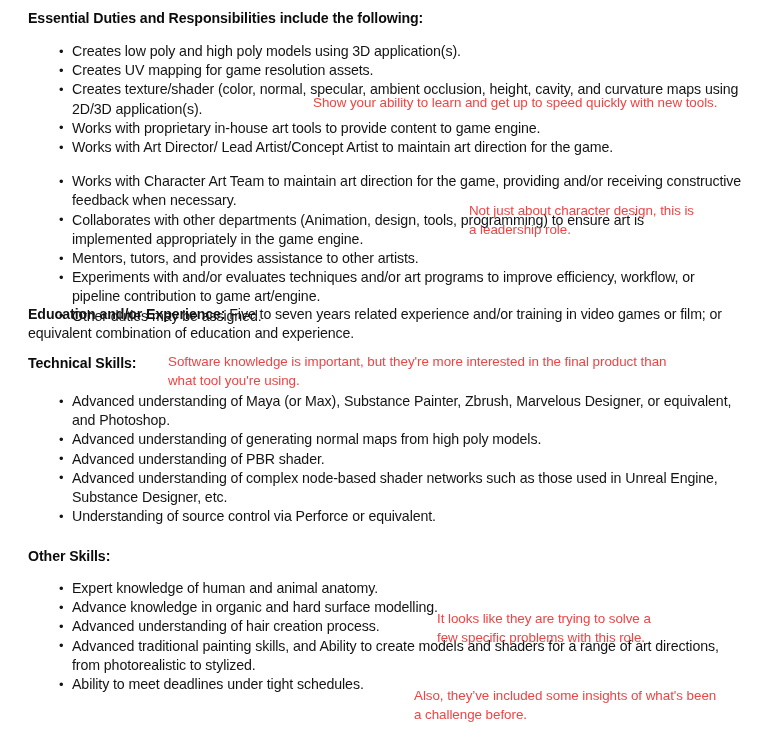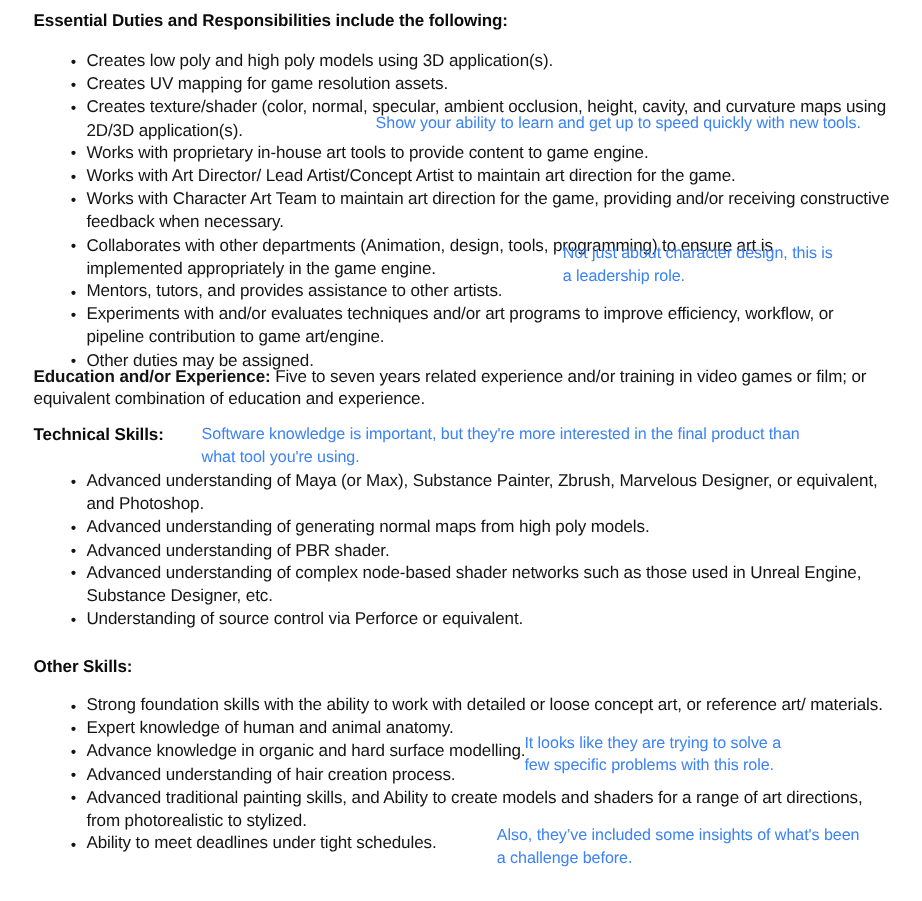--- a/index.html
+++ b/index.html
@@ -68,41 +68,41 @@
     left: 0;
     top: -0.5px;
     font-size: 13px;
     line-height: 19.2px;
     color: #141414;
   }
 
   
   .annot {
     position: absolute;
-    color: #3b82f6;
+    color: #ef4444;
     font-size: 13.4px;
     line-height: 19.4px;
     letter-spacing: -0.05px;
     white-space: pre-line;
   }
 </style>
 </head>
 <body>
 
 <div class="page">
 
   <div class="blk heading" style="left:28px; top:9px; width:700px;">Essential Duties and Responsibilities include the following:</div>
 
   <ul class="bullets" style="left:59px; top:42px; width:690px;">
     <li>Creates low poly and high poly models using 3D application(s).</li>
     <li>Creates UV mapping for game resolution assets.</li>
     <li style="width:680px;">Creates texture/shader (color, normal, specular, ambient occlusion, height, cavity, and curvature maps using 2D/3D application(s).</li>
     <li>Works with proprietary in-house art tools to provide content to game engine.</li>
     <li>Works with Art Director/ Lead Artist/Concept Artist to maintain art direction for the game.</li>
-    <li style="width:680px;">Works with Character Art Team to maintain art direction for the game, providing and/or receiving constructive feedback when necessary.</li>
+    <li style="width:680px;margin-top:15px;">Works with Character Art Team to maintain art direction for the game, providing and/or receiving constructive feedback when necessary.</li>
     <li style="width:650px;">Collaborates with other departments (Animation, design, tools, programming) to ensure art is implemented appropriately in the game engine.</li>
     <li>Mentors, tutors, and provides assistance to other artists.</li>
     <li style="width:625px;">Experiments with and/or evaluates techniques and/or art programs to improve efficiency, workflow, or pipeline contribution to game art/engine.</li>
     <li>Other duties may be assigned.</li>
   </ul>
 
   <div class="annot" style="left:313px; top:93px; width:450px;">Show your ability to learn and get up to speed quickly with new tools.</div>
 
   <div class="annot" style="left:469px; top:201px; width:290px;">Not just about character design, this is
 a leadership role.</div>
@@ -120,21 +120,20 @@
     <li style="width:665px;">Advanced understanding of Maya (or Max), Substance Painter, Zbrush, Marvelous Designer, or equivalent, and Photoshop.</li>
     <li>Advanced understanding of generating normal maps from high poly models.</li>
     <li>Advanced understanding of PBR shader.</li>
     <li style="width:690px;">Advanced understanding of complex node-based shader networks such as those used in Unreal Engine, Substance Designer, etc.</li>
     <li>Understanding of source control via Perforce or equivalent.</li>
   </ul>
 
   <div class="blk heading" style="left:28px; top:547px;">Other Skills:</div>
 
   <ul class="bullets" style="left:59px; top:579px; width:690px;">
-    <li style="width:665px;">Strong foundation skills with the ability to work with detailed or loose concept art, or reference art/ materials.</li>
     <li>Expert knowledge of human and animal anatomy.</li>
     <li>Advance knowledge in organic and hard surface modelling.</li>
     <li>Advanced understanding of hair creation process.</li>
     <li style="width:672px;">Advanced traditional painting skills, and Ability to create models and shaders for a range of art directions, from photorealistic to stylized.</li>
     <li>Ability to meet deadlines under tight schedules.</li>
   </ul>
 
   <div class="annot" style="left:437px; top:609px; width:300px;">It looks like they are trying to solve a
 few specific problems with this role.</div>
 

